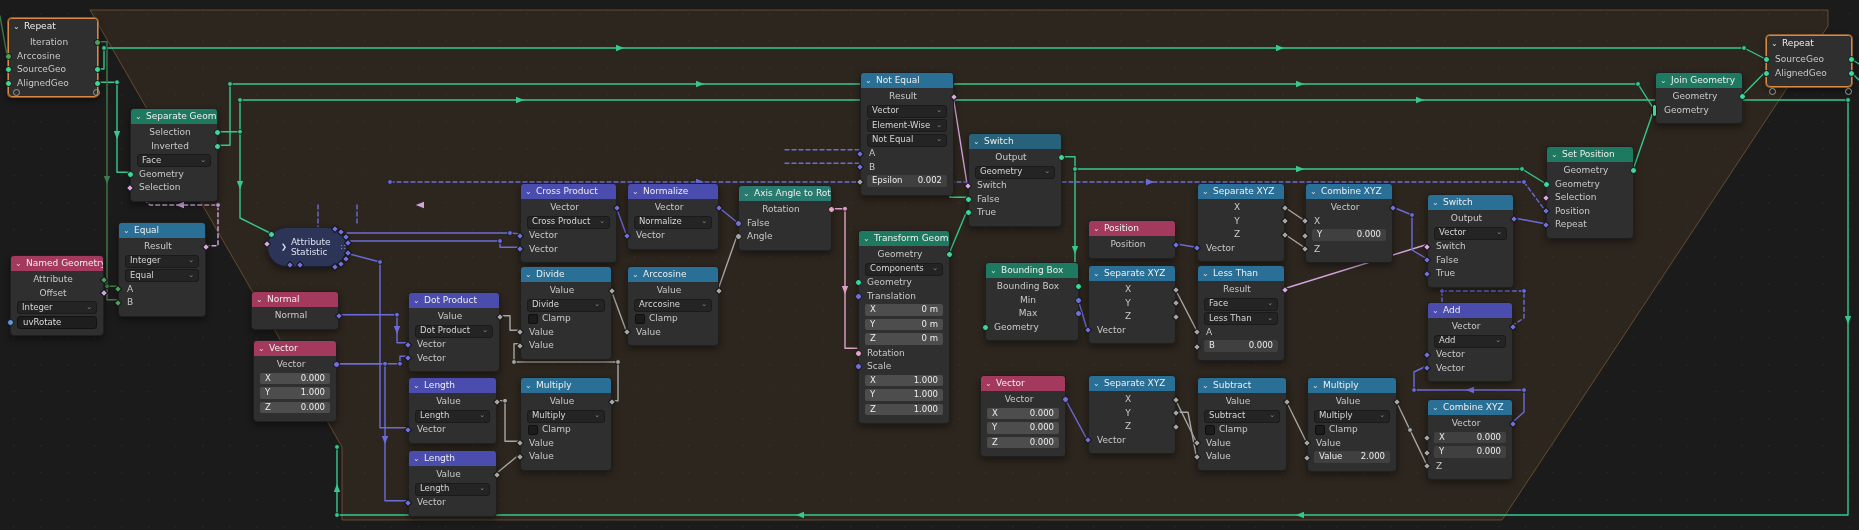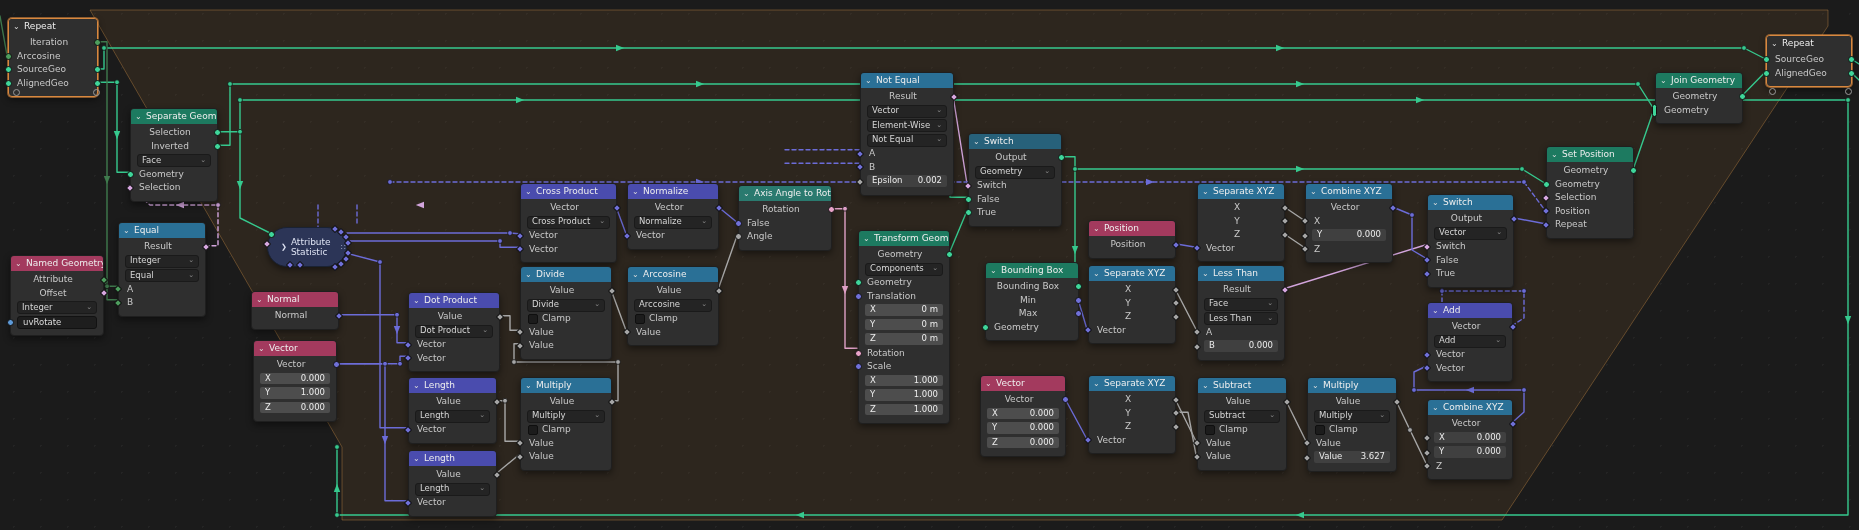--- a/index.html
+++ b/index.html
@@ -895,21 +895,21 @@
               <span>Clamp</span>
             </div>
           </div>
           <div class="row">
             <span class="lbli">Value</span>
             <span class="sock l d" style="background: rgb(165, 165, 165);"></span>
           </div>
           <div class="row">
             <div class="vfield" style="background: rgb(64, 64, 64);">
               <span>Value</span>
-              <span>3.627</span>
+              <span>2.000</span>
             </div>
             <span class="sock l d" style="background: rgb(165, 165, 165);"></span>
           </div>
         </div>
       </div>
       <div class="node" style="left: 1427px; top: 194px; width: 85px;">
         <div class="hdr" style="background: rgb(42, 112, 150);"><span class="chev">⌄</span><span>Switch</span></div>
         <div class="rows">
           <div class="row">
             <span class="lblo">Output</span>

